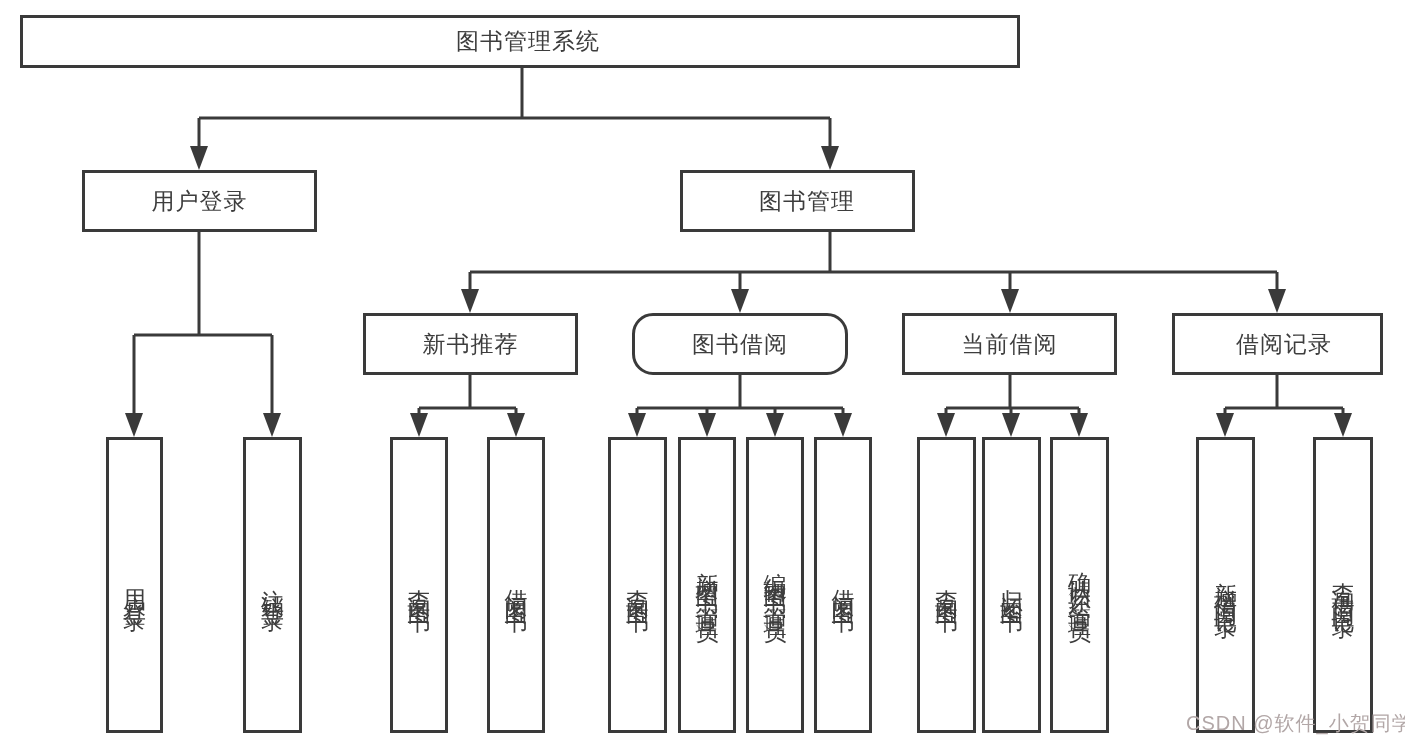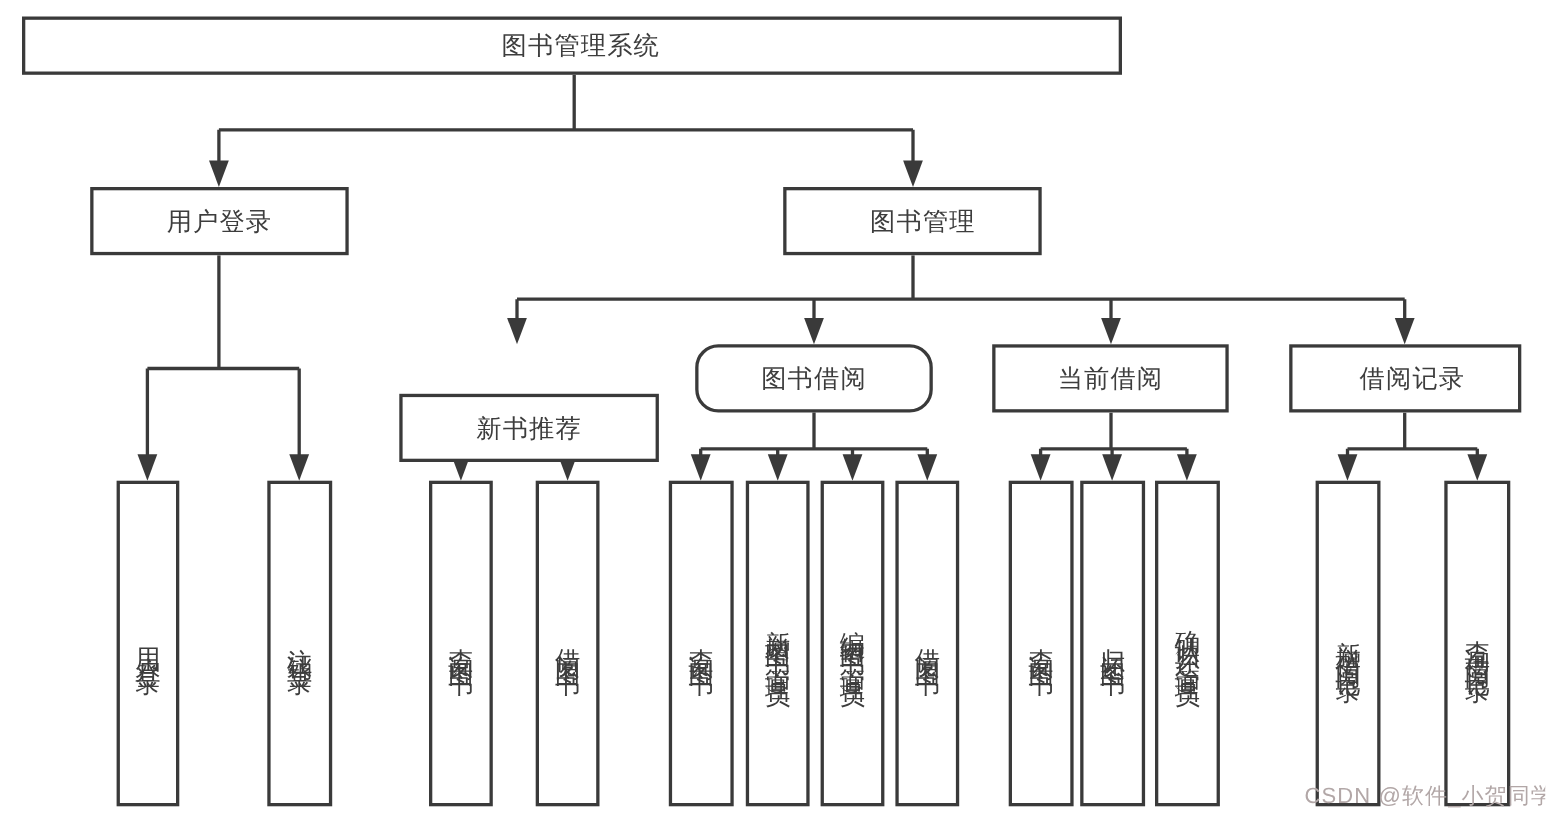--- a/index.html
+++ b/index.html
@@ -99,25 +99,25 @@
     </g>
   </svg>
 
   <div class="node root">
     <span>图书管理系统</span>
   </div>
 
   <div class="node lvl2" style="left:82px;">
     <span>用户登录</span>
   </div>
-  <div class="node lvl2" style="left:712px;padding-left:19px;">
+  <div class="node lvl2" style="left:680px;padding-left:19px;">
     <span>图书管理</span>
   </div>
 
-  <div class="node lvl3" style="left:363px;width:236px;margin-top:45px;">
+  <div class="node lvl3" style="left:363px;width:215px;">
     <span>新书推荐</span>
   </div>
   <div class="node lvl3" style="left:632px;width:216px;border-radius:21px;">
     <span>图书借阅</span>
   </div>
   <div class="node lvl3" style="left:902px;width:215px;">
     <span>当前借阅</span>
   </div>
   <div class="node lvl3" style="left:1172px;width:211px;padding-left:13px;">
     <span>借阅记录</span>

